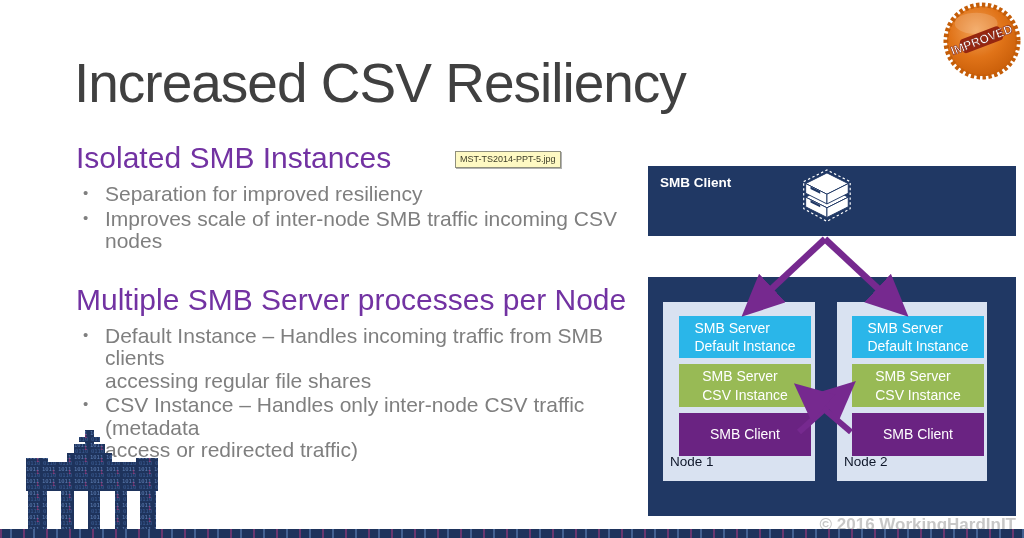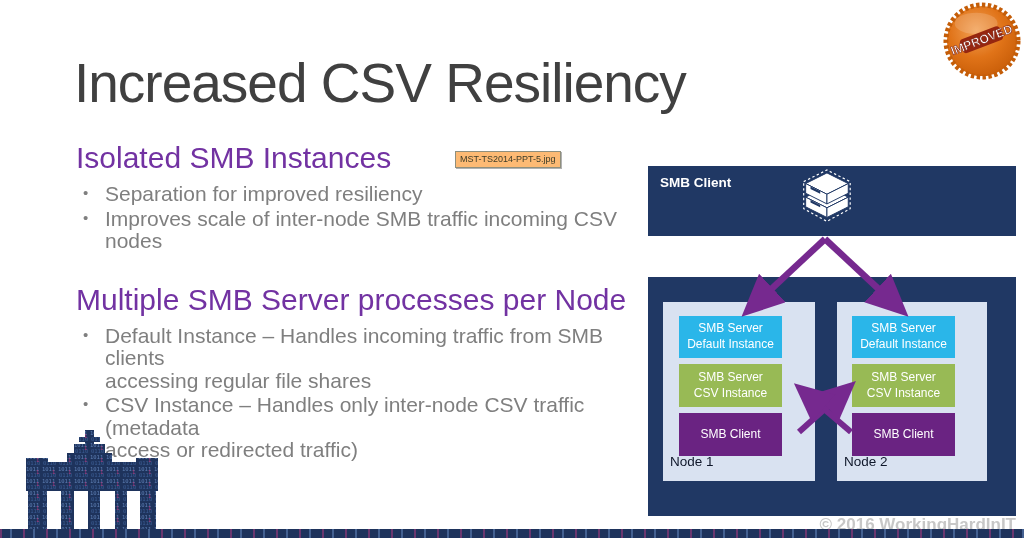--- a/index.html
+++ b/index.html
@@ -35,21 +35,21 @@
   }
   ul.bullets li::before {
     content: "\2022";
     position: absolute; left: 7px; top: -1px;
     font-size: 15px; color: #7f7f7f;
   }
 
   
   .tooltip {
     position: absolute; left: 455px; top: 151px;
-    background: #fdba74; border: 1px solid #8f8f7d;
+    background: #fef9c3; border: 1px solid #8f8f7d;
     box-shadow: 1px 1px 0 rgba(0,0,0,.3);
     font-size: 9px; color: #3c3c28; padding: 2px 4px 3px 4px;
     white-space: nowrap;
   }
 
   
   .diagram { position: absolute; left: 648px; top: 160px; width: 368px; height: 360px; }
   .client-box {
     position: absolute; left: 0; top: 6px; width: 368px; height: 70px;
     background: #203864;
@@ -62,23 +62,23 @@
   .cluster-box {
     position: absolute; left: 0; top: 117px; width: 368px; height: 239px;
     background: #203864;
   }
   .node {
     position: absolute; top: 25px; height: 179px; background: #d9e2f1;
   }
   .node-1 { left: 15px; width: 152px; }
   .node-2 { left: 189px; width: 150px; }
   .stack-box {
-    position: absolute; left: 16px; width: 103px;
+    position: absolute; left: 16px; width: 132px;
     display: flex; align-items: center; justify-content: center;
-    text-align: center; color: #ffffff; font-size: 12px; line-height: 1.3;
+    text-align: left; color: #ffffff; font-size: 14px; line-height: 1.3;
     white-space: pre-line;
   }
   .node-2 .stack-box { left: 15px; }
   .box-default { top: 14px; height: 42px; background: #2ab6e9; }
   .box-csv     { top: 62px; height: 43px; background: #98ba55; }
   .box-client  { top: 111px; height: 43px; background: #6a2382; }
   .node-label {
     position: absolute; left: 7px; bottom: 12px;
     font-size: 13.5px; color: #0f172a;
   }

